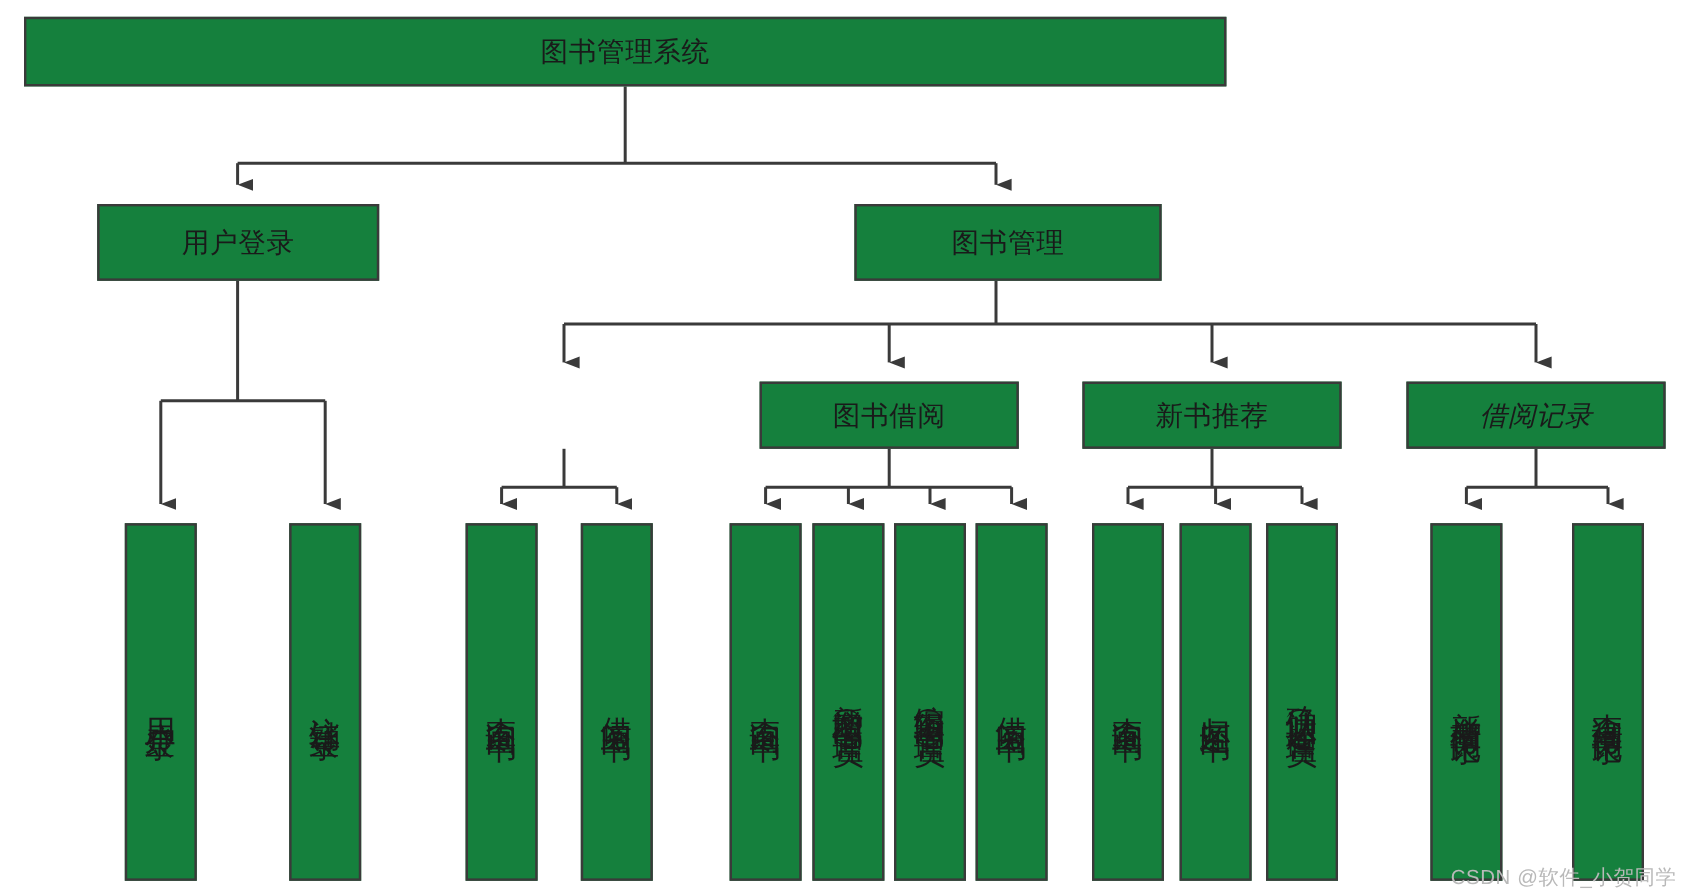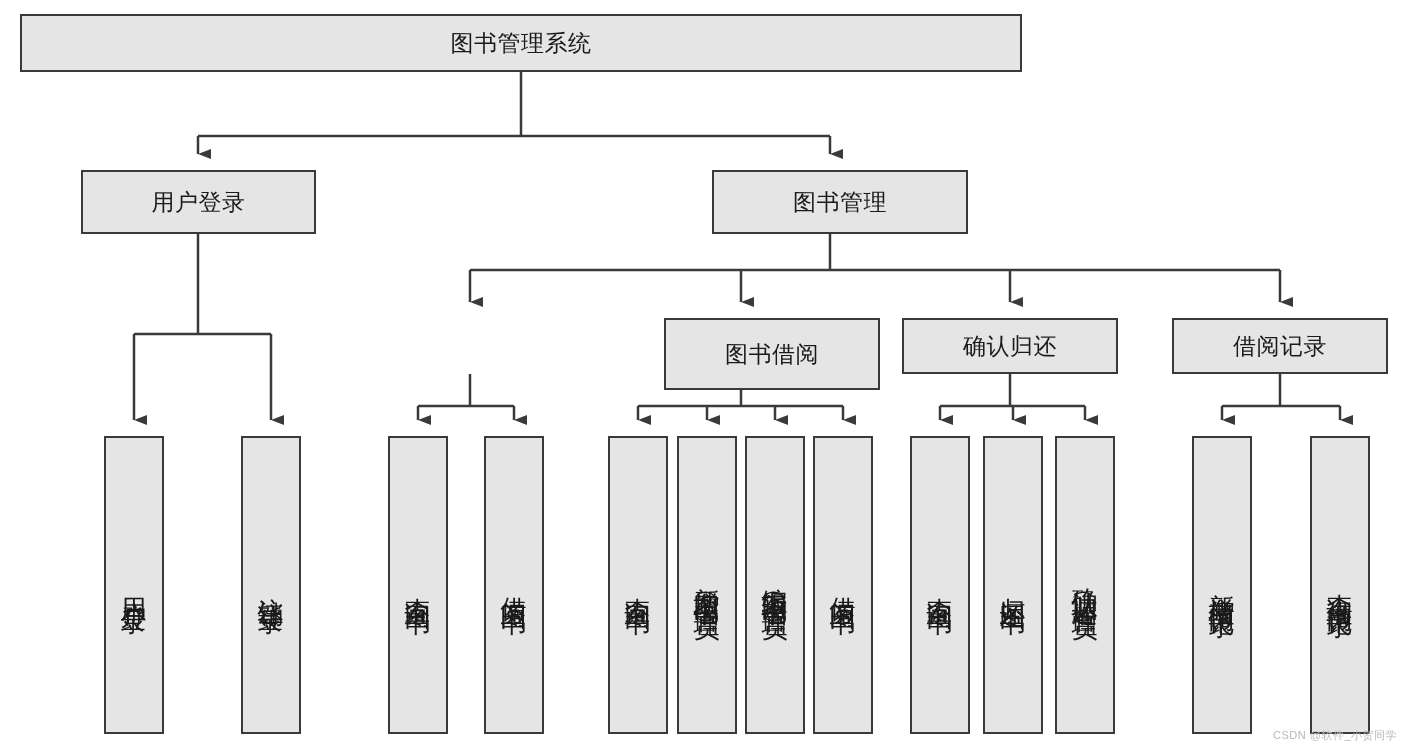--- a/index.html
+++ b/index.html
@@ -20,21 +20,21 @@
   #diagram-svg {
     position: absolute;
     left: 0;
     top: 0;
     width: 1405px;
     height: 747px;
   }
   .node-box {
     position: absolute;
     box-sizing: border-box;
-    background: #e5e5e5;
+    background: #15803d;
     border: 2.5px solid #3a3a3a;
     display: flex;
     align-items: center;
     justify-content: center;
     overflow: hidden;
   }
   .node-label {
     color: #1a1a1a;
     text-align: center;
     line-height: 1.05;
@@ -57,21 +57,21 @@
     text-orientation: upright;
     font-size: 26px;
     line-height: 1.0;
     letter-spacing: 4px;
     white-space: pre;
   }
   #watermark {
     position: absolute;
     right: 8px;
     bottom: 4px;
-    font-size: 11px;
+    font-size: 17px;
     color: #b9b9b9;
     letter-spacing: 0.5px;
     user-select: none;
     pointer-events: none;
     margin-top: 13px;
   }
 </style>
 </head>
 <body>
 
@@ -132,27 +132,27 @@
     <span class="node-label">图书管理系统</span>
   </div>
 
   <div class="node-box horiz" style="left:81px; top:170px; width:235px; height:64px;">
     <span class="node-label">用户登录</span>
   </div>
   <div class="node-box horiz" style="left:712px; top:170px; width:256px; height:64px;">
     <span class="node-label">图书管理</span>
   </div>
 
-  <div class="node-box horiz" style="left:664px; top:318px; width:216px; height:72px;">
+  <div class="node-box horiz" style="left:633px; top:318px; width:216px; height:56px;">
     <span class="node-label">图书借阅</span>
   </div>
   <div class="node-box horiz" style="left:902px; top:318px; width:216px; height:56px;">
-    <span class="node-label">确认归还</span>
-  </div>
-  <div class="node-box horiz" style="left:1172px; top:318px; width:216px; height:56px;">
+    <span class="node-label">新书推荐</span>
+  </div>
+  <div class="node-box horiz" style="left:1172px; top:318px; width:216px; height:56px;font-style:italic;">
     <span class="node-label">借阅记录</span>
   </div>
 
   <div class="node-box vert" style="left:104px; top:436px; width:60px; height:298px;">
     <span class="node-label">用户登录</span>
   </div>
   <div class="node-box vert" style="left:241px; top:436px; width:60px; height:298px;">
     <span class="node-label">注销登录</span>
   </div>
 

